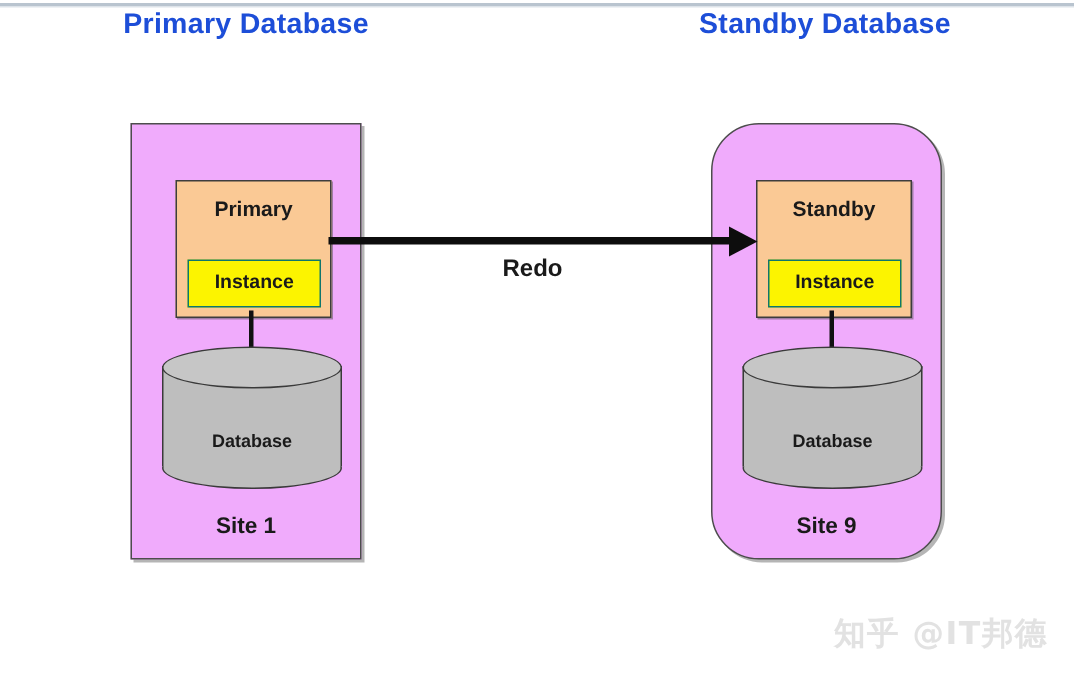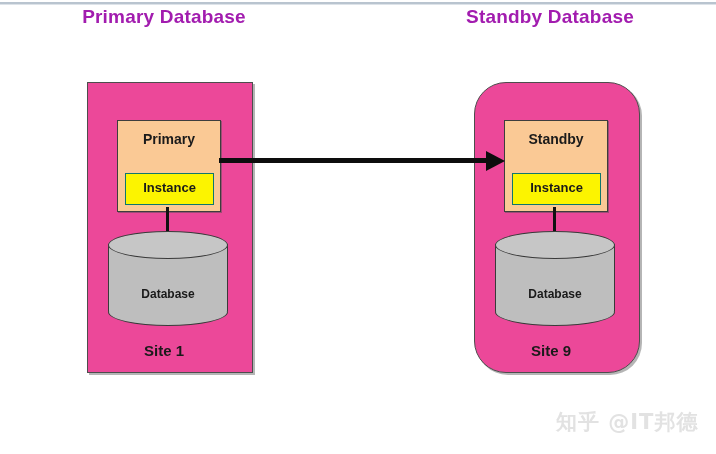--- a/index.html
+++ b/index.html
@@ -38,34 +38,33 @@
   }
 
   
   .col-title {
     position: absolute;
     top: 6px;
     width: 300px;
     text-align: center;
     font-size: 19px;
     font-weight: bold;
-    color: #a21caf;
+    color: #1d4ed8;
     letter-spacing: 0.2px;
     white-space: nowrap;
   }
   #title-primary { left: 14px; }
   #title-standby { left: 400px; }
 
   
   .site-box {
     position: absolute;
-    background: #ec4899;
+    background: #f0abfc;
     border: 1px solid #4d4d4d;
     box-shadow: 2px 2px 0 rgba(90,90,90,0.45);
-    padding-left: 12px;
   }
   #site-box-left  { left: 87px;  top: 82px; width: 152px; height: 289px; }
   #site-box-right { left: 474px; top: 82px; width: 152px; height: 289px; border-radius: 32px; }
 
   
   .role-box {
     position: absolute;
     background: #fac995;
     border: 1px solid #3d3d3d;
     box-shadow: 1px 1px 0 rgba(80,80,80,0.5);
@@ -275,16 +274,17 @@
 
   <div class="cylinder" id="cylinder-right">
     <div class="cyl-bottom"></div>
     <div class="cyl-body"></div>
     <div class="cyl-top"></div>
     <div class="cyl-label">Database</div>
   </div>
 
   <div id="redo-arrow-shaft"></div>
   <div id="redo-arrow-head"></div>
+  <div id="redo-label">Redo</div>
 
   <div id="watermark">知乎 @IT邦德</div>
 
 </div>
 
 </body></html>

